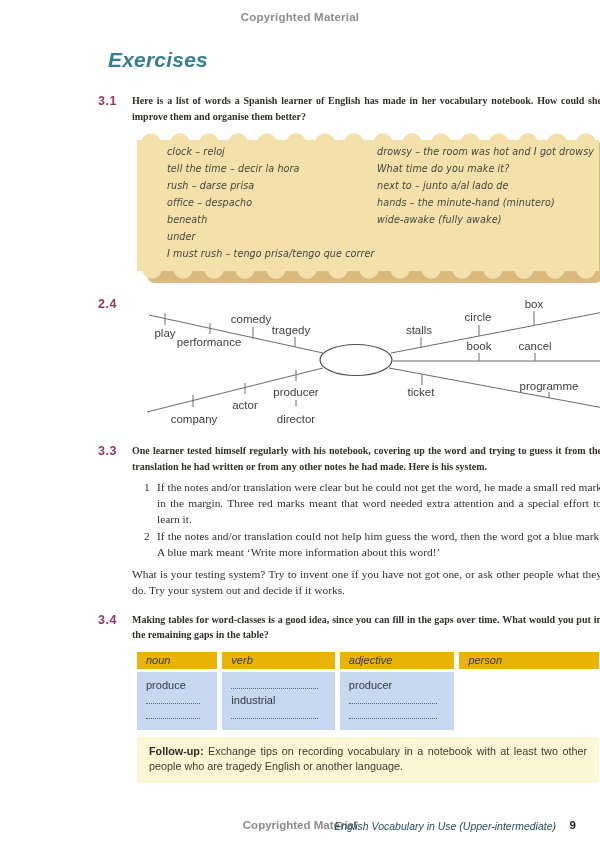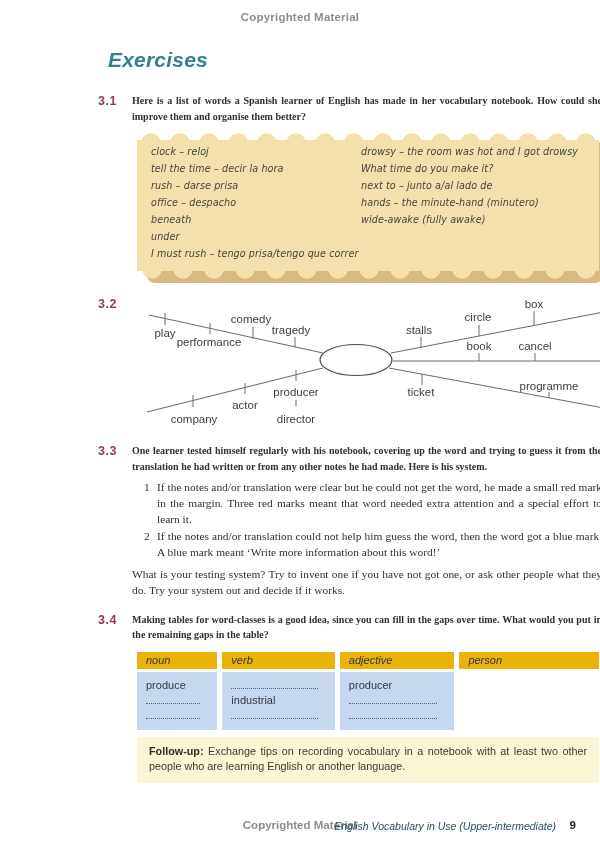--- a/index.html
+++ b/index.html
@@ -36,21 +36,21 @@
     background:radial-gradient(circle 10px at 14px 10px,#f4e0ab 9.3px,rgba(244,224,171,0) 10px);
     background-size:29px 8px;background-repeat:repeat-x;
   }
   .nb-bottom{
     position:absolute;left:0;right:0;bottom:0;height:9px;
     background:radial-gradient(circle 10px at 15px -1px,#f4e0ab 9.3px,rgba(244,224,171,0) 10px);
     background-size:31px 9px;background-repeat:repeat-x;
   }
   .nb-col{
     position:absolute;top:11px;font-family:"DejaVu Sans",sans-serif;font-style:italic;
-    font-size:9.6px;color:#46443b;line-height:16.9px;white-space:nowrap;letter-spacing:.1px;
+    font-size:9.6px;color:#46443b;line-height:16.9px;white-space:nowrap;letter-spacing:.1px;margin-left:16px;
   }
   .nb-col.left{left:14px;}
   .nb-col.right{left:224px;}
   
   .wordmap{display:block;margin:3px 0 0 -13px;}
   .wordmap line{stroke:#6a6a6a;stroke-width:1;}
   .wordmap text{
     font-family:"Liberation Sans",sans-serif;font-size:11.5px;fill:#3e3e3e;
   }
   .wordmap ellipse{fill:none;stroke:#4a4a4a;stroke-width:1.2;}
@@ -127,21 +127,21 @@
           <div>What time do you make it?</div>
           <div>next to – junto a/al lado de</div>
           <div>hands – the minute-hand (minutero)</div>
           <div>wide-awake (fully awake)</div>
         </div>
       </div>
     </div>
   </div>
 
   <div class="exercise s2">
-    <div class="exnum">3.2</div>
+    <div class="exnum">2.4</div>
     <div class="exbody">
       <svg class="wordmap" width="500" height="135" viewBox="0 0 500 135">
 
         <line x1="30" y1="16" x2="204" y2="54"></line>
         <line x1="28" y1="113" x2="204" y2="69"></line>
         <line x1="272" y1="54" x2="490" y2="12"></line>
         <line x1="274" y1="62" x2="488" y2="62"></line>
         <line x1="270" y1="69" x2="490" y2="110"></line>
 
         <ellipse cx="237" cy="61" rx="36" ry="15.5"></ellipse>
@@ -237,21 +237,21 @@
           <div class="cellline">
               <span class="gapline"></span>
             </div>
           <div class="cellline">
               <span class="gapline"></span>
             </div>
         </div>
       </div>
 
       <div class="followup">
-        <b>Follow-up:</b><span> Exchange tips on recording vocabulary in a notebook with at least two other people who are learning English or another language.</span>
+        <b>Follow-up:</b><span> Exchange tips on recording vocabulary in a notebook with at least two other people who are tragedy English or another language.</span>
       </div>
     </div>
   </div>
 
   <div class="footer">
     <div class="fw">Copyrighted Material</div>
     <div class="ftitle">English Vocabulary in Use (Upper-intermediate)</div>
     <div class="fnum">9</div>
   </div>
 

